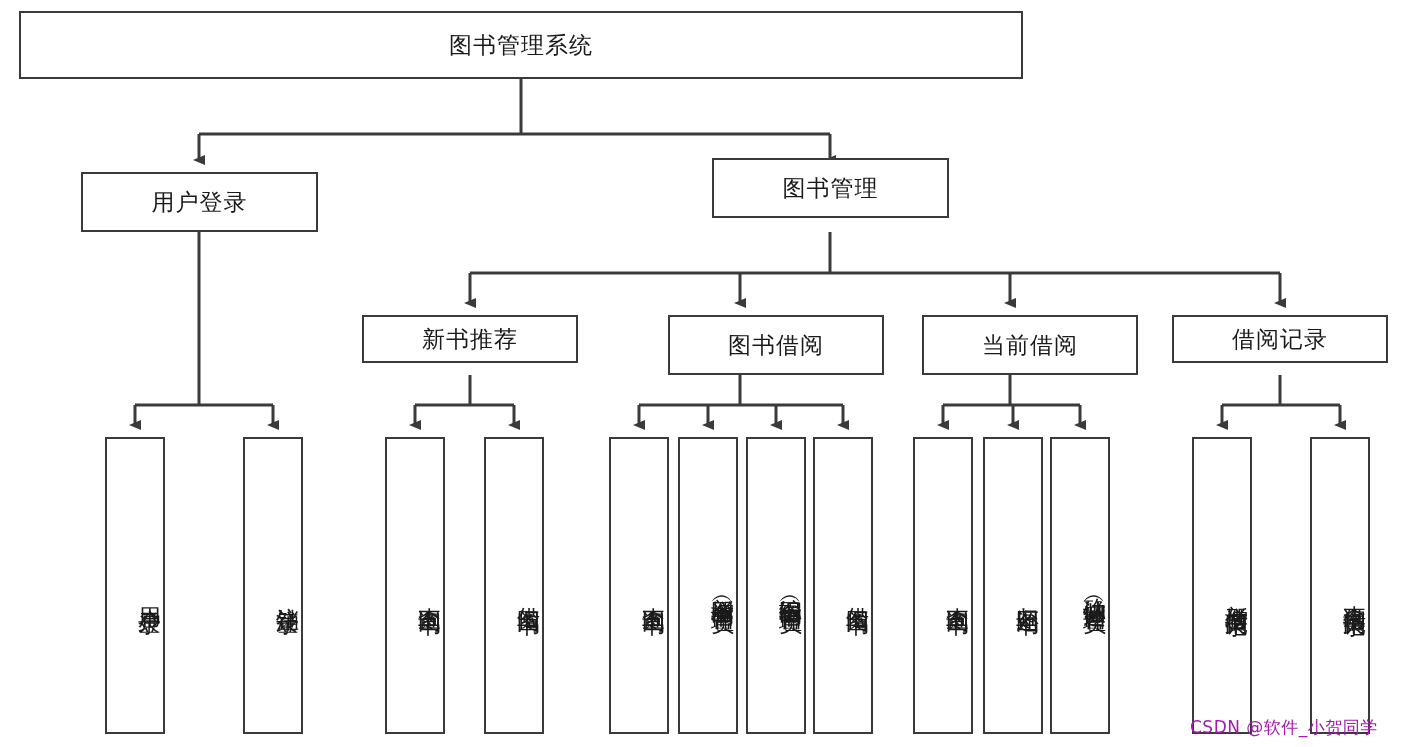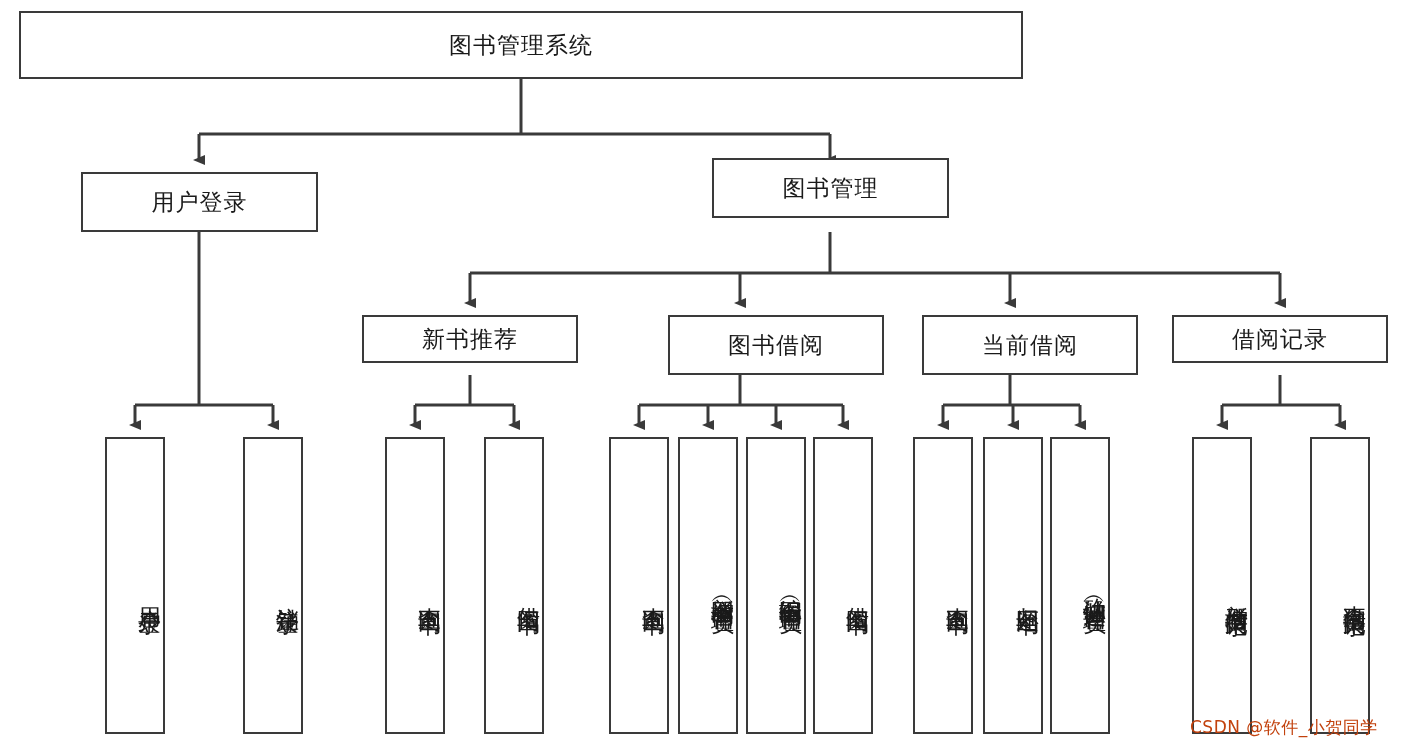--- a/index.html
+++ b/index.html
@@ -178,14 +178,14 @@
   <div class="node vert tall-start" id="n-lf-10" style="left: 1050px; top: 437px; width: 60px; height: 297px;">
     <span class="vtext">确认归还（管理员）</span>
   </div>
   <div class="node vert" id="n-lf-11" style="left: 1192px; top: 437px; width: 60px; height: 297px;">
     <span class="vtext">新增借阅记录</span>
   </div>
   <div class="node vert" id="n-lf-12" style="left: 1310px; top: 437px; width: 60px; height: 297px;">
     <span class="vtext">查询借阅记录</span>
   </div>
 
-  <div class="watermark" style="left: 1190px; top: 716px; color: #c2410c;">CSDN @软件_小贺同学</div>
+  <div class="watermark" style="left: 1190px; top: 716px; color: #a21caf;">CSDN @软件_小贺同学</div>
 </div>
 
 </body></html>

